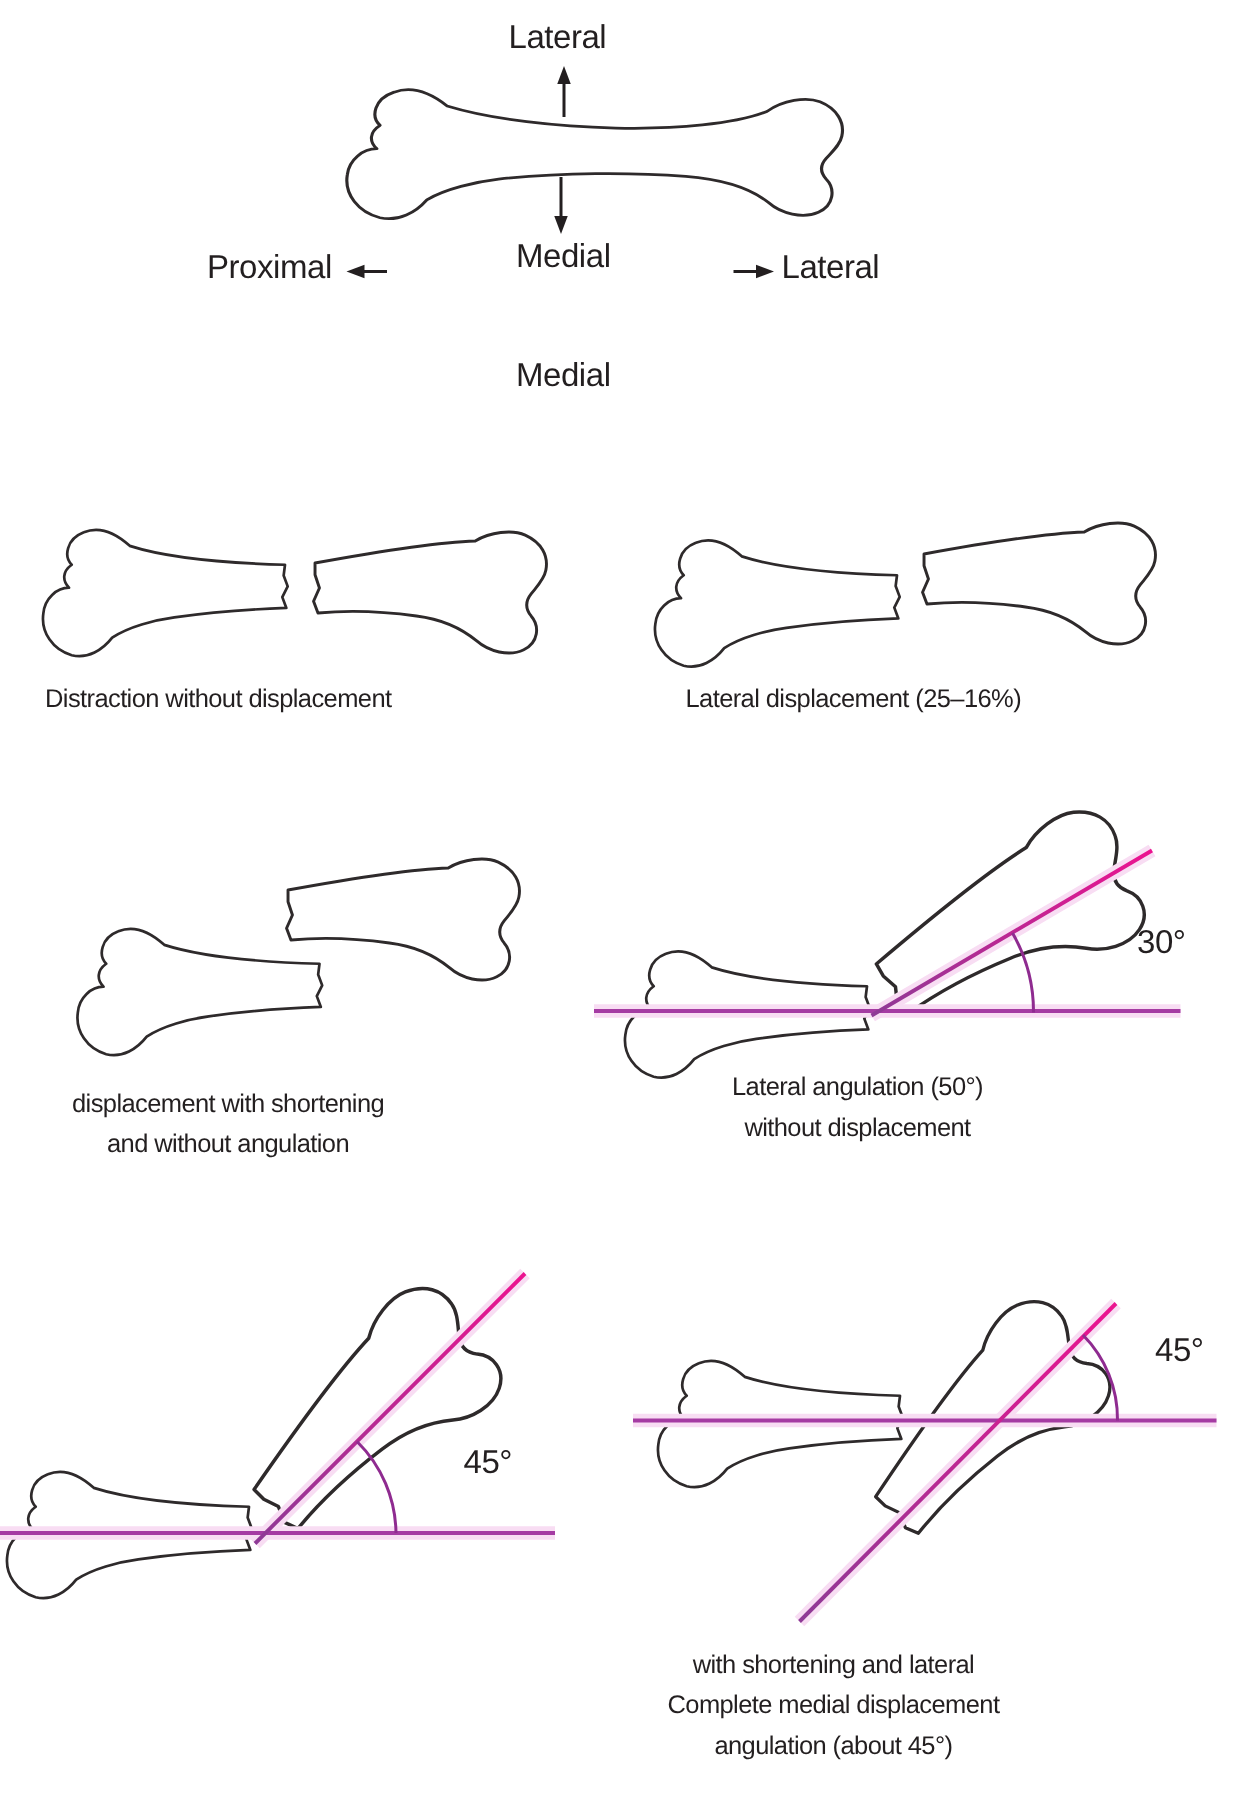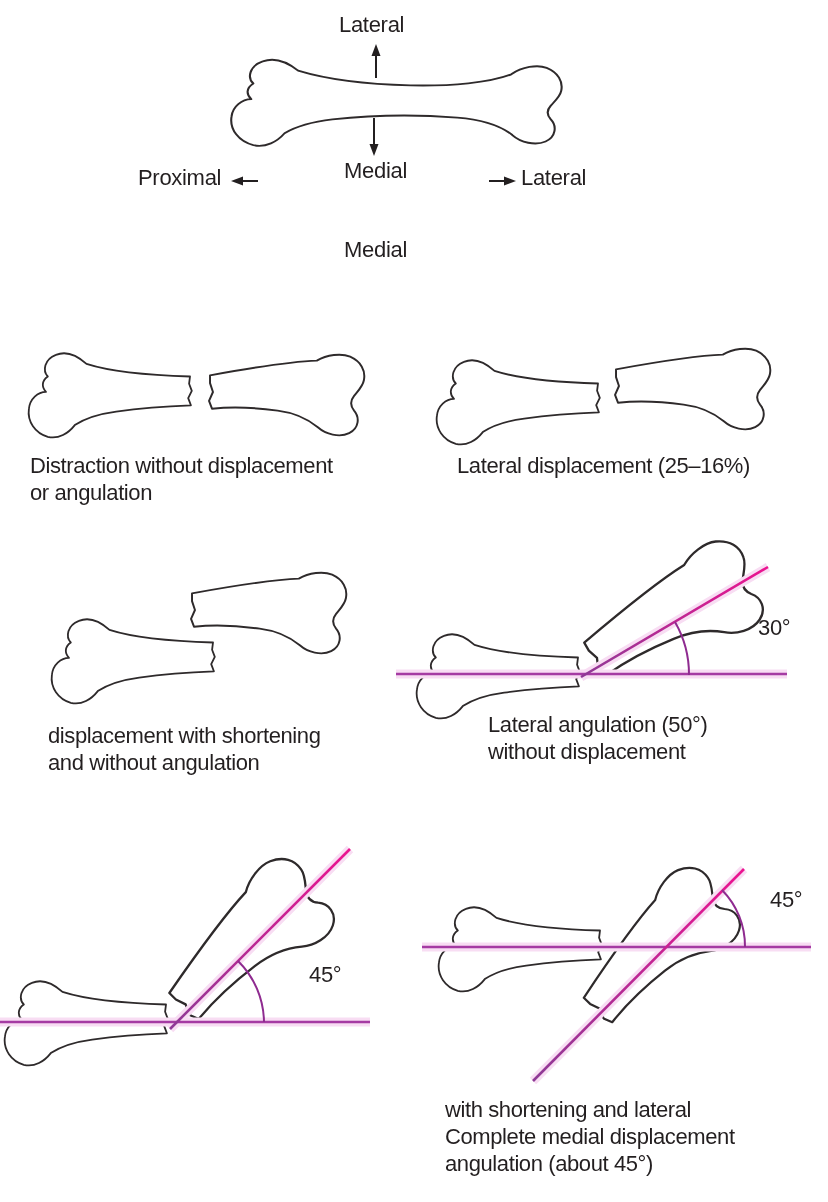--- a/index.html
+++ b/index.html
@@ -10,21 +10,21 @@
   .bone{fill:#ffffff;stroke:var(--bone-outline,#2e2a2b);stroke-width:2;stroke-linejoin:round;vector-effect:non-scaling-stroke;}
   .arrow{stroke:var(--text,#231f20);stroke-width:2;}
   .arrowhead{fill:var(--text,#231f20);stroke:none;}
   .glow{stroke:var(--glow-pink,#f8ddf3);stroke-width:9;fill:none;}
   .baseline{stroke:var(--baseline-purple,#a53ba3);stroke-width:2.6;fill:none;}
   .arc{stroke:var(--arc-purple,#8f2b90);stroke-width:2;fill:none;}
   .axis{stroke-width:2.6;fill:none;}
   .stop-purple{stop-color:var(--angle-purple,#8e3a96);}
   .stop-pink{stop-color:var(--angle-pink,#ec1390);}
   .lbl{position:absolute;font-size:22px;line-height:24px;letter-spacing:-0.3px;white-space:nowrap;}
-  .caption{position:absolute;font-size:22px;line-height:27px;letter-spacing:-0.4px;white-space:nowrap;}
+  .caption{position:absolute;font-size:17px;line-height:27px;letter-spacing:-0.4px;white-space:nowrap;text-align:center;}
 </style>
 </head>
 <body>
 
 <div id="stage">
 
   <svg id="art" width="828" height="1202" viewBox="0 0 828 1202" aria-hidden="true">
     <defs>
       <linearGradient id="axis4" gradientUnits="userSpaceOnUse" x1="581" y1="677" x2="768" y2="567">
         <stop offset="0" class="stop-purple"></stop>
@@ -126,21 +126,20 @@
   <div class="lbl" style="left:138px;top:166px">Proximal</div>
   <div class="lbl" style="left:521px;top:166px">Lateral</div>
   <div class="lbl" style="left:344px;top:238px">Medial</div>
 
   <div class="lbl" style="left:758px;top:616px">30°</div>
   <div class="lbl" style="left:309px;top:963px">45°</div>
   <div class="lbl" style="left:770px;top:888px">45°</div>
 
   <div class="caption" style="left:30px;top:452px">
     <div>Distraction without displacement</div>
-    <div>or angulation</div>
   </div>
 
   <div class="caption" style="left:457px;top:452px">
     <div>Lateral displacement (25–16%)</div>
   </div>
 
   <div class="caption" style="left:48px;top:722px">
     <div>displacement with shortening</div>
     <div>and without angulation</div>
   </div>

